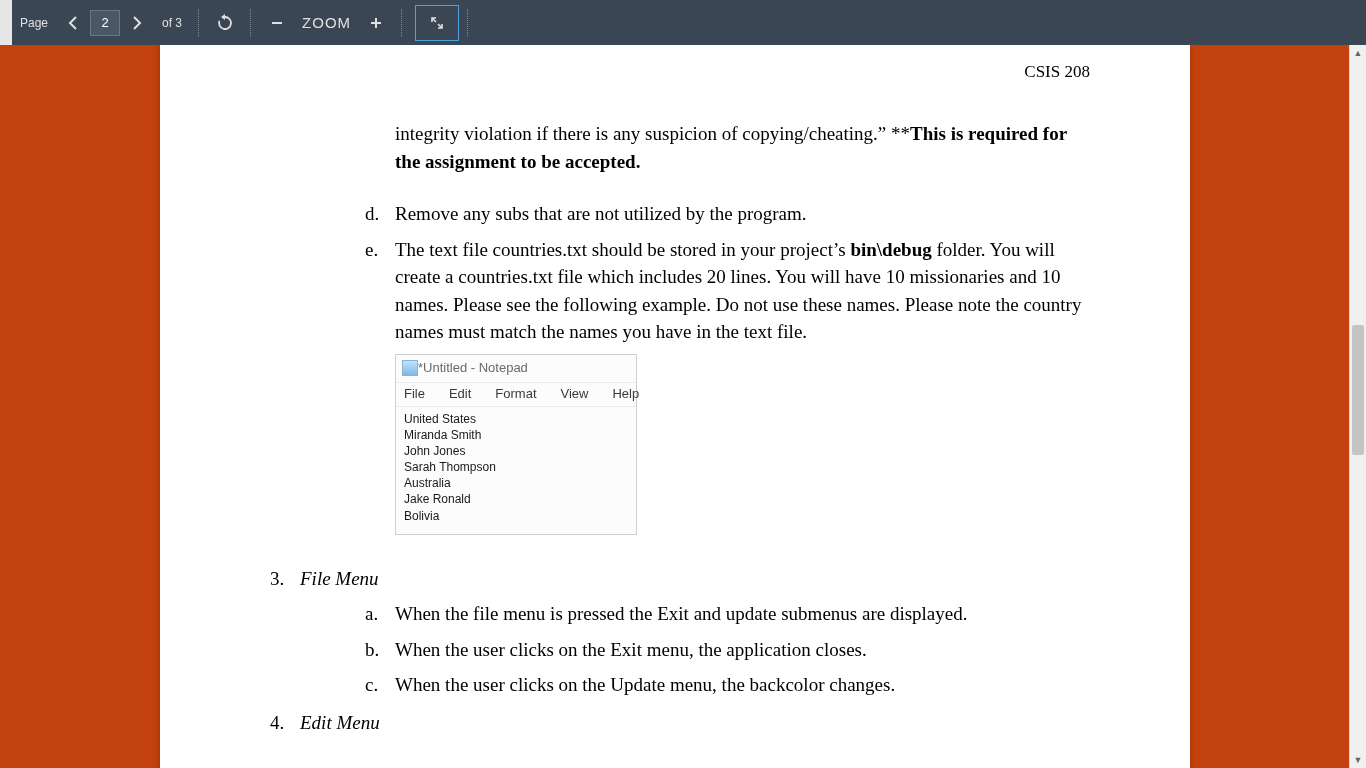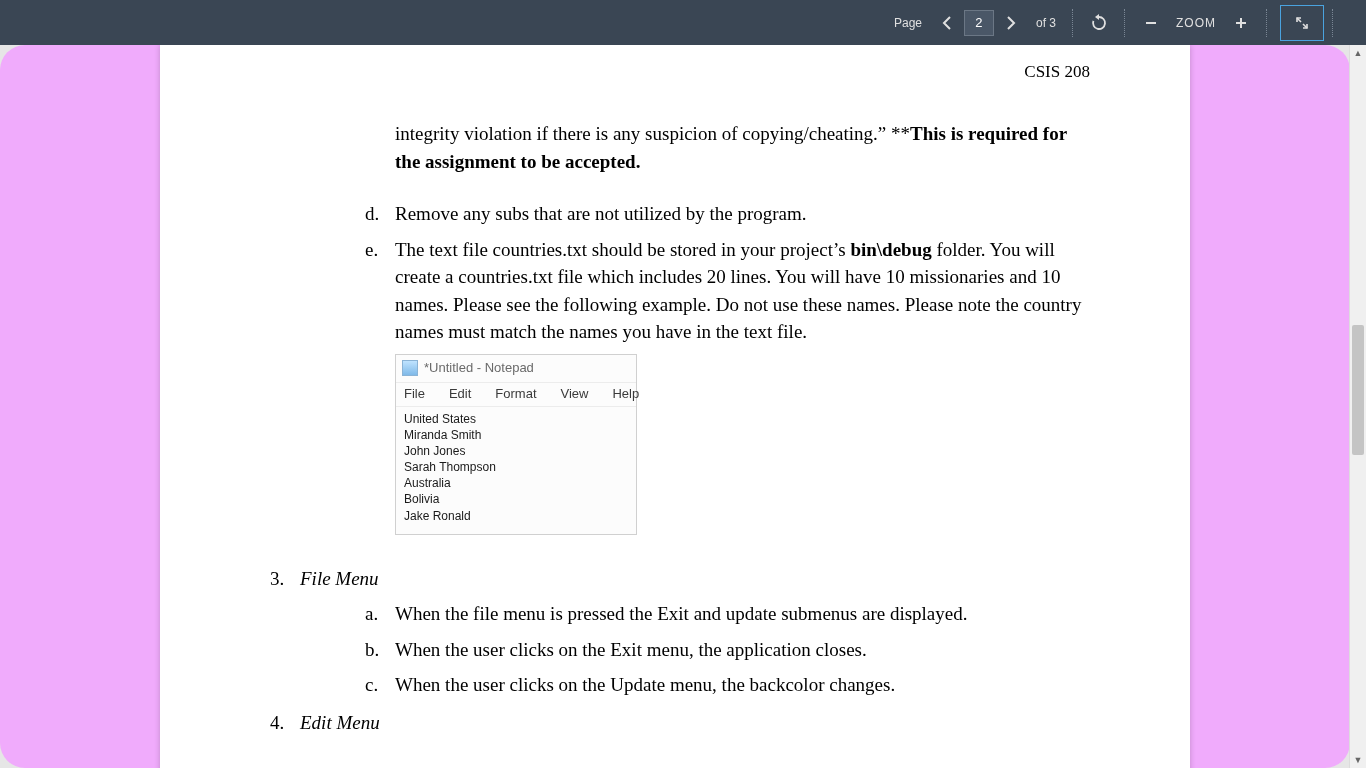--- a/index.html
+++ b/index.html
@@ -12,24 +12,24 @@
     background: #e6e6e6;
   }
 
   
   .toolbar {
     height: 45px;
     background: #3a4654;
     color: #fff;
     display: flex;
     align-items: center;
-    justify-content: flex-end;
     padding-right: 24px;
     box-sizing: border-box;
     font-size: 12px;
+    margin-left: 12px;
   }
   .tb-item {
     display: flex;
     align-items: center;
     justify-content: center;
     height: 45px;
   }
   .tb-text {
     padding: 0 8px;
     color: #e0e0e0;
@@ -71,23 +71,22 @@
   }
   svg { display:block; }
 
   
   .viewer {
     position:absolute;
     top:45px;
     left:0;
     right:16px;
     bottom:0;
-    background:#f0abfc;
+    background:#c2410c;
     overflow:hidden;
-    border-radius:25px;
   }
   .page {
     position:absolute;
     top:0;
     left:50%;
     transform:translateX(-50%);
     width:1030px;
     min-height:1200px;
     background:#fff;
     box-shadow: 0 0 6px rgba(0,0,0,0.2);
@@ -133,21 +132,20 @@
     border:1px solid #d0d0d0;
     background:#fcfcfc;
     font-family: Arial, sans-serif;
   }
   .np-title{
     padding:4px 6px;
     font-size:13px;
     color:#6a6a6a;
     display:flex;
     align-items:center;
-    gap:6px;
     border-bottom:1px solid #ececec;
   }
   .np-icon{
     width:14px;height:14px;
     background:linear-gradient(#bfe3ff,#7fb9e8);
     border:1px solid #8ab3d6;
   }
   .np-menu{
     padding:2px 8px;
     font-size:13px;
@@ -237,21 +235,21 @@
         <path d="M9 3 a6 6 0 1 1 -5.6 3.9" stroke="#e0e0e0" stroke-width="1.8" fill="none"></path>
         <path d="M9 0 L9 6 L5 3 Z" fill="#e0e0e0"></path>
       </svg>
   </div>
   <div class="vsep"></div>
   <div class="tb-item tb-btn">
     <svg width="14" height="14" viewBox="0 0 14 14">
         <line x1="2" y1="7" x2="12" y2="7" stroke="#e0e0e0" stroke-width="2"></line>
       </svg>
   </div>
-  <div class="tb-item tb-text" style="letter-spacing:1px;font-size:12px;">ZOOM</div>
+  <div class="tb-item tb-text" style="letter-spacing:1px;font-size:15px;">ZOOM</div>
   <div class="tb-item tb-btn">
     <svg width="14" height="14" viewBox="0 0 14 14">
         <line x1="2" y1="7" x2="12" y2="7" stroke="#e0e0e0" stroke-width="2"></line>
         <line x1="7" y1="2" x2="7" y2="12" stroke="#e0e0e0" stroke-width="2"></line>
       </svg>
   </div>
   <div class="vsep"></div>
   <div class="fullscreen-box">
     <svg width="16" height="16" viewBox="0 0 16 16">
       <path d="M3 7 L3 3 L7 3" stroke="#e0e0e0" stroke-width="1.6" fill="none"></path>
@@ -301,22 +299,22 @@
           <span>Format</span>
           <span>View</span>
           <span>Help</span>
         </div>
         <div class="np-body">
           <div>United States</div>
           <div>Miranda Smith</div>
           <div>John Jones</div>
           <div>Sarah Thompson</div>
           <div>Australia</div>
+          <div>Jake Ronald</div>
           <div>Bolivia</div>
-          <div>Jake Ronald</div>
         </div>
       </div>
 
       <div class="num-list">
         <div class="num-item">
           <div class="num-marker">3.</div>
           <div class="num-body">File Menu</div>
         </div>
       </div>
       <div class="sub-list">

